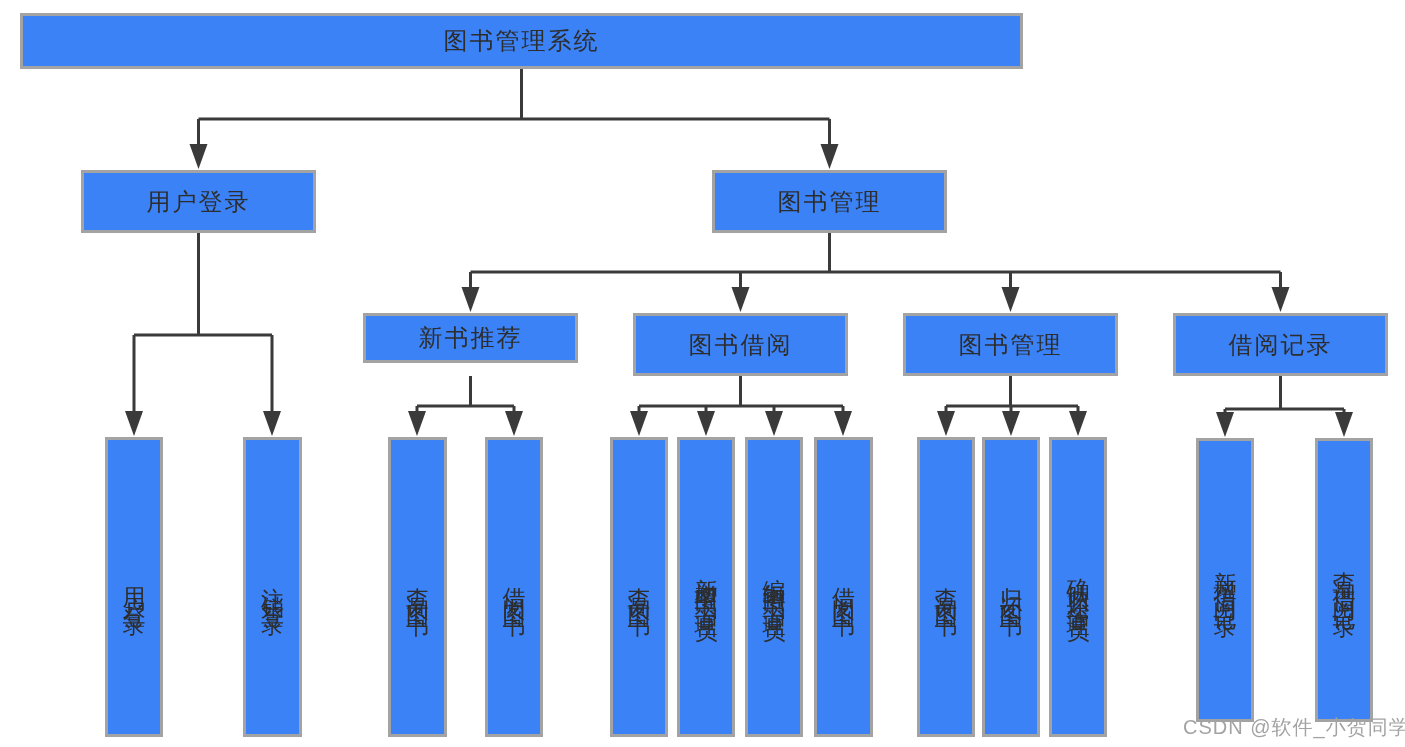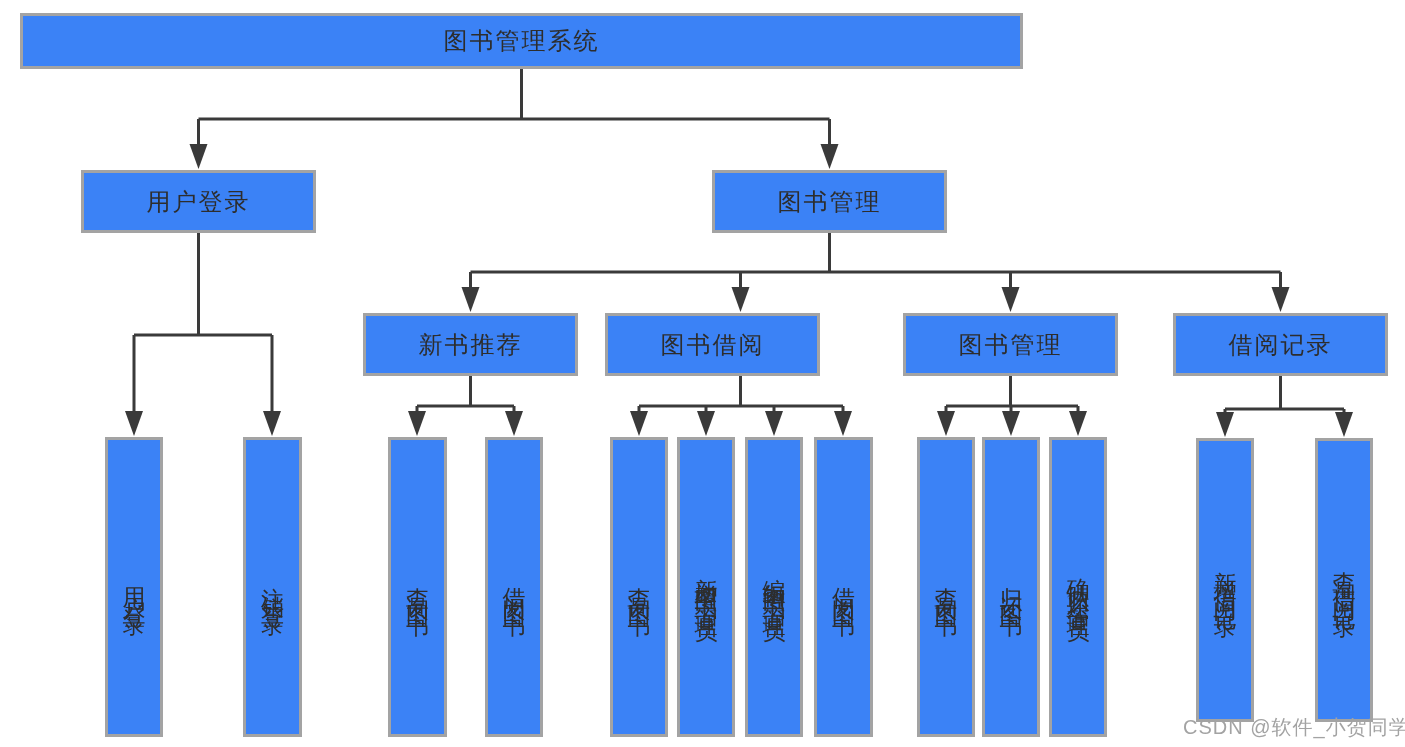--- a/index.html
+++ b/index.html
@@ -100,24 +100,24 @@
     <span>图书管理系统</span>
   </div>
 
   <div class="node h" style="left:81px;top:170px;width:235px;height:63px">
     <span>用户登录</span>
   </div>
   <div class="node h" style="left:712px;top:170px;width:235px;height:63px">
     <span>图书管理</span>
   </div>
 
-  <div class="node h" style="left:363px;top:313px;width:215px;height:63px">
+  <div class="node h" style="left:363px;top:313px;width:215px;height:50px">
     <span>新书推荐</span>
   </div>
-  <div class="node h" style="left:605px;top:313px;width:215px;height:63px">
+  <div class="node h" style="left:633px;top:313px;width:215px;height:63px">
     <span>图书借阅</span>
   </div>
   <div class="node h" style="left:903px;top:313px;width:215px;height:63px">
     <span>图书管理</span>
   </div>
   <div class="node h" style="left:1173px;top:313px;width:215px;height:63px">
     <span>借阅记录</span>
   </div>
 
   <div class="node v" style="left:105px;top:437px;width:58px;height:300px">

